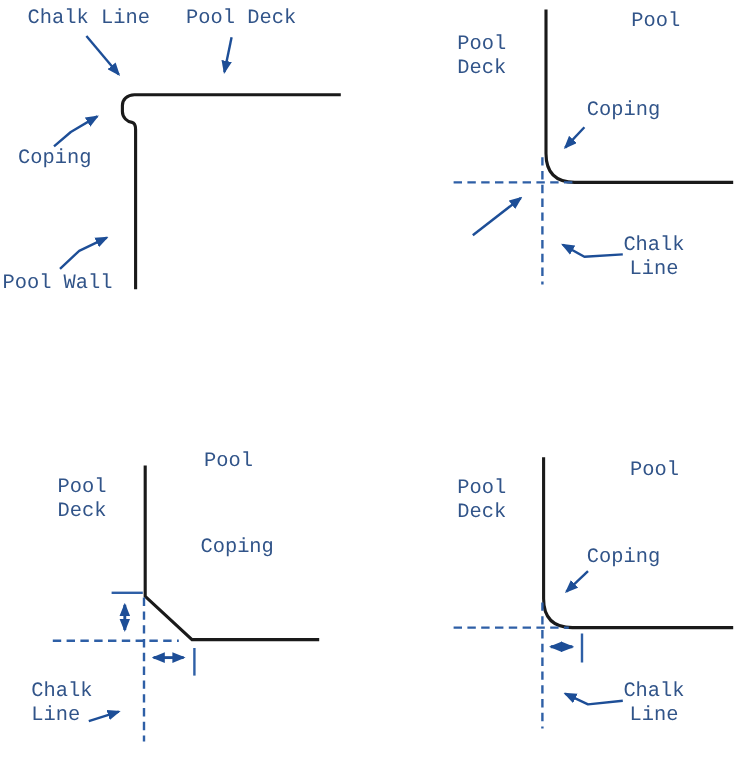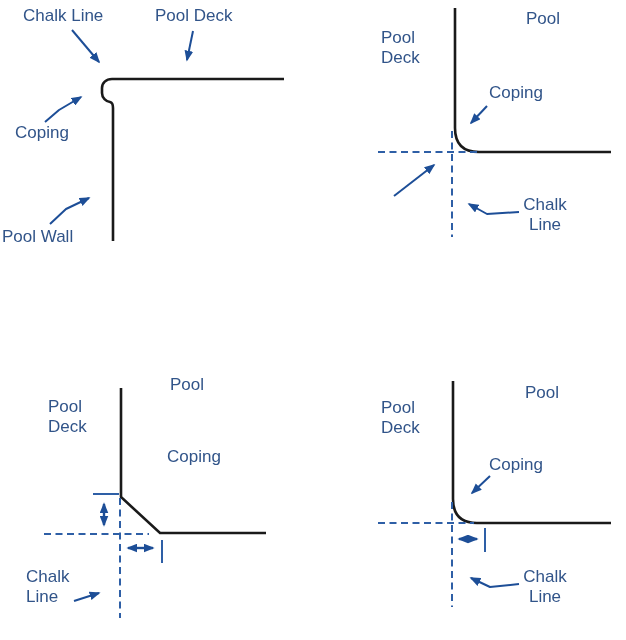--- a/index.html
+++ b/index.html
@@ -9,21 +9,21 @@
     --line: #1a1a1a;
     --bg: #ffffff;
   }
   html, body { margin: 0; padding: 0; background: var(--bg); }
   .canvas {
     position: relative;
     width: 626px;
     height: 640px;
     background: var(--bg);
     overflow: hidden;
-    font-family: Liberation Sans, sans-serif;
+    font-family: Liberation Mono, monospace;
   }
   .art { position: absolute; left: 0; top: 0; }
   .lbl {
     position: absolute;
     font-size: 17px;
     line-height: 20px;
     color: var(--label);
     white-space: pre-line;
     pointer-events: none;
   }

